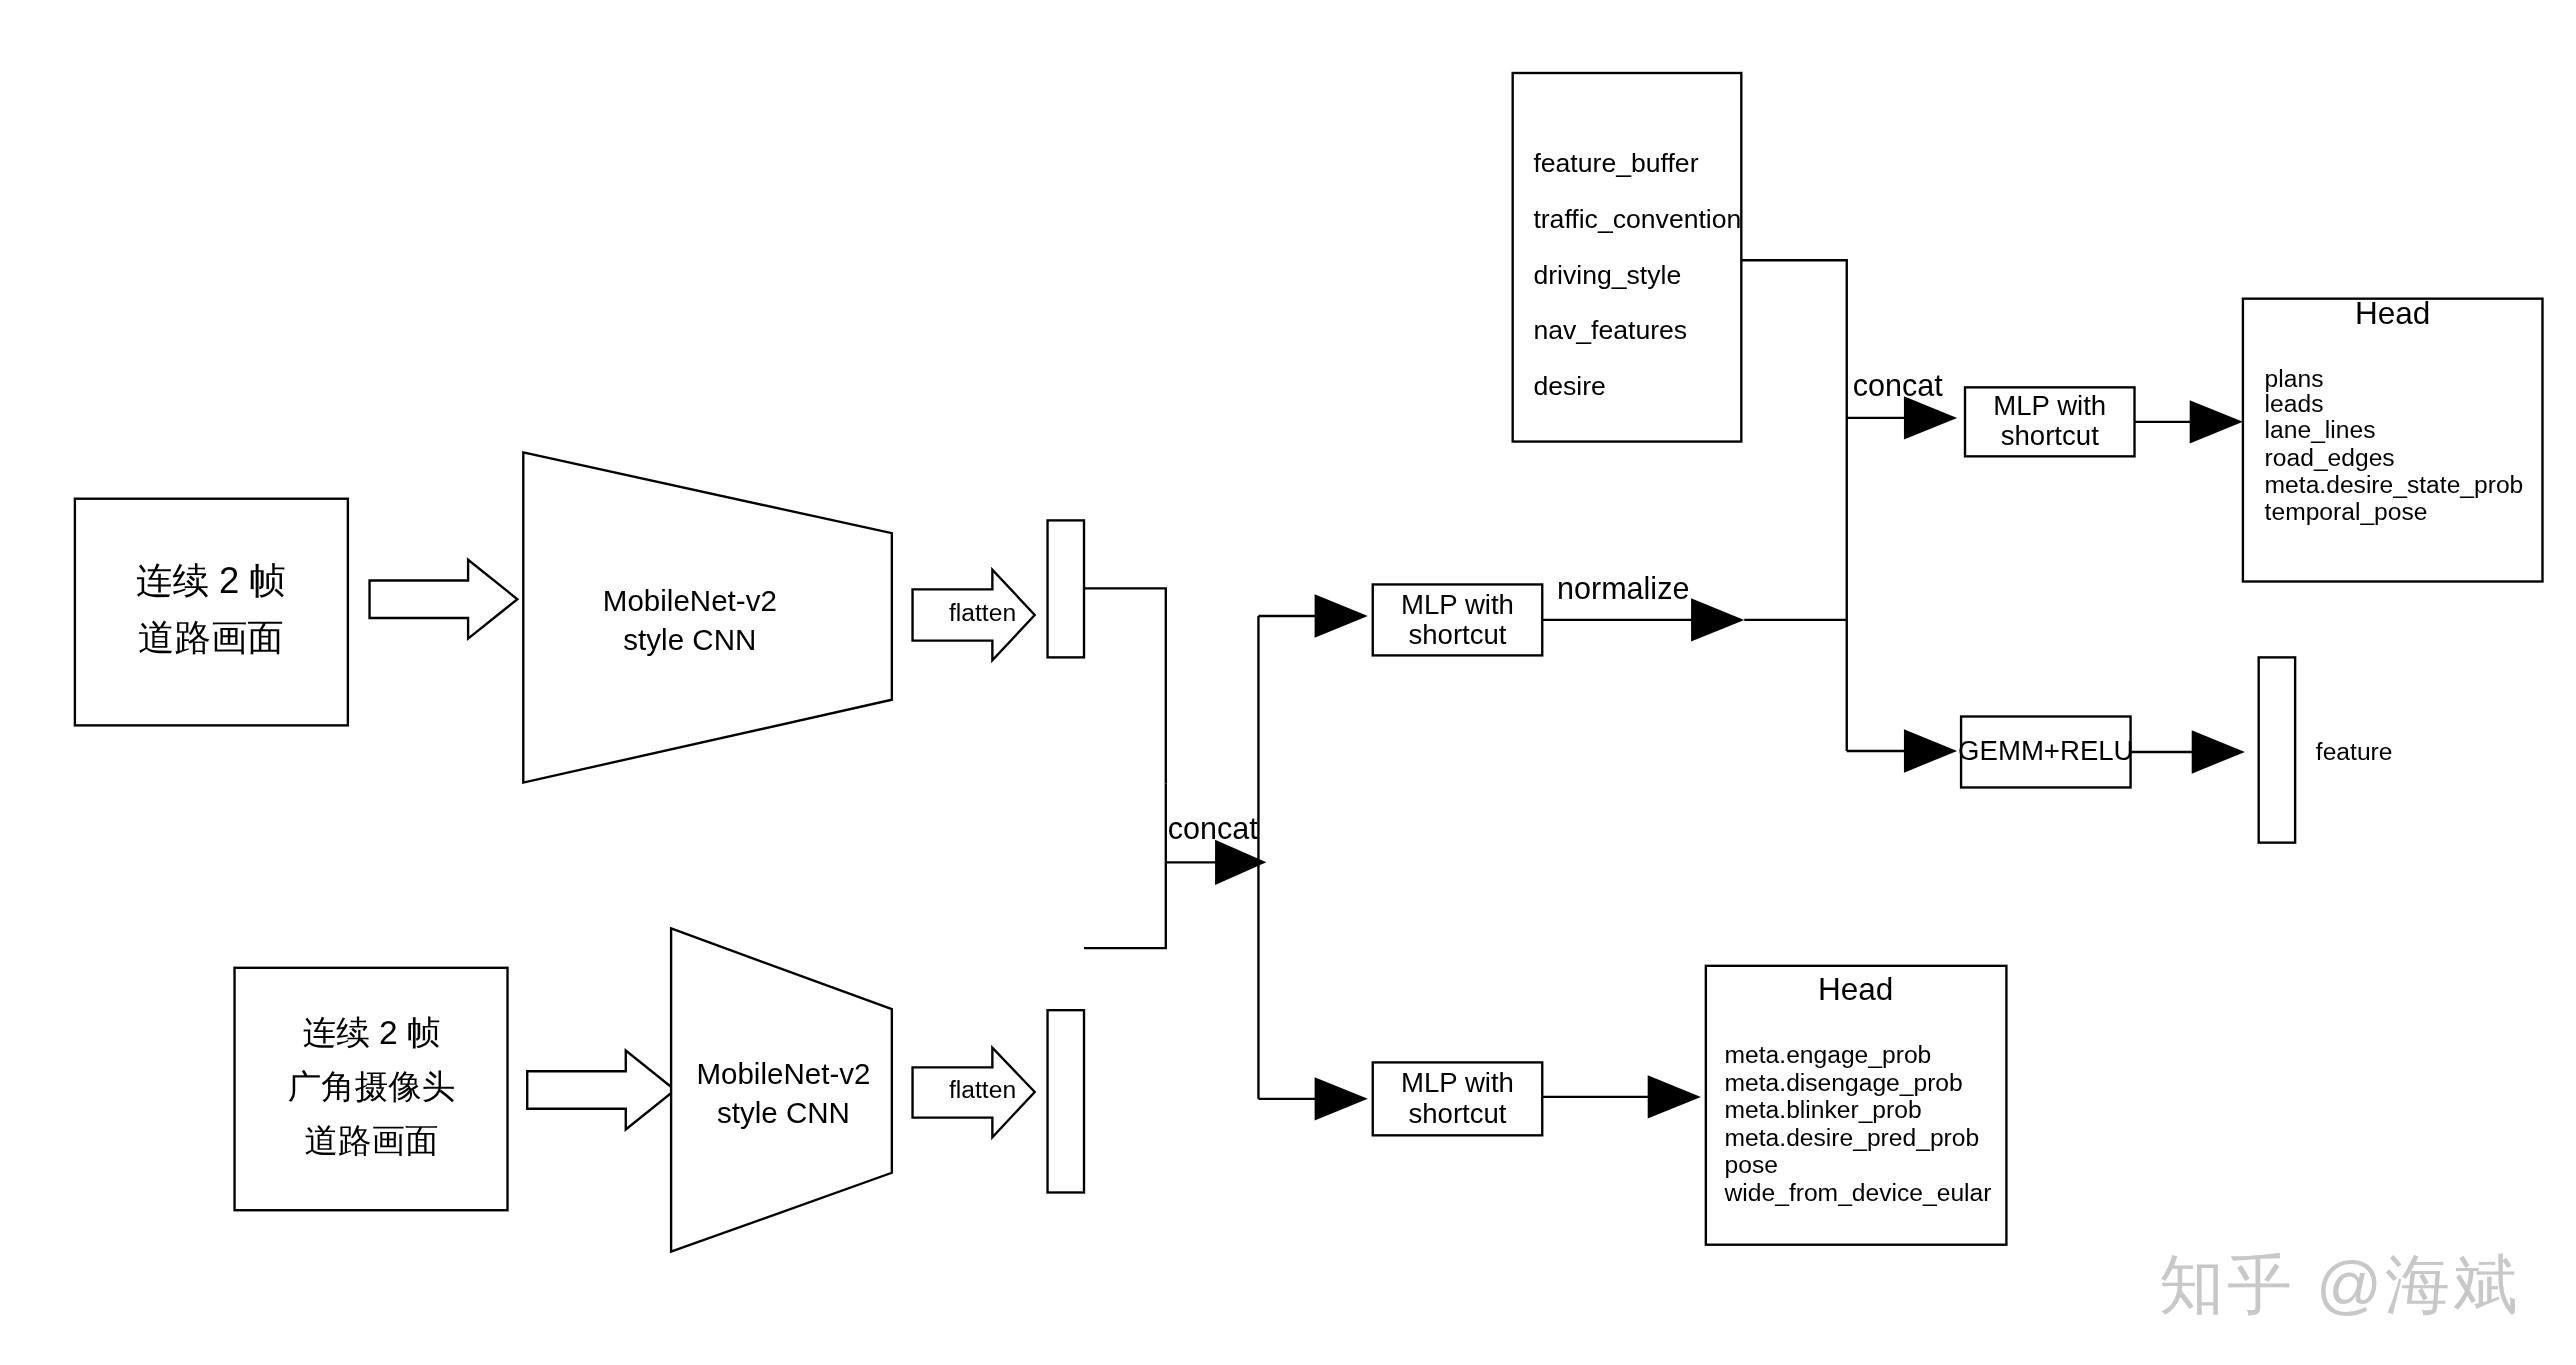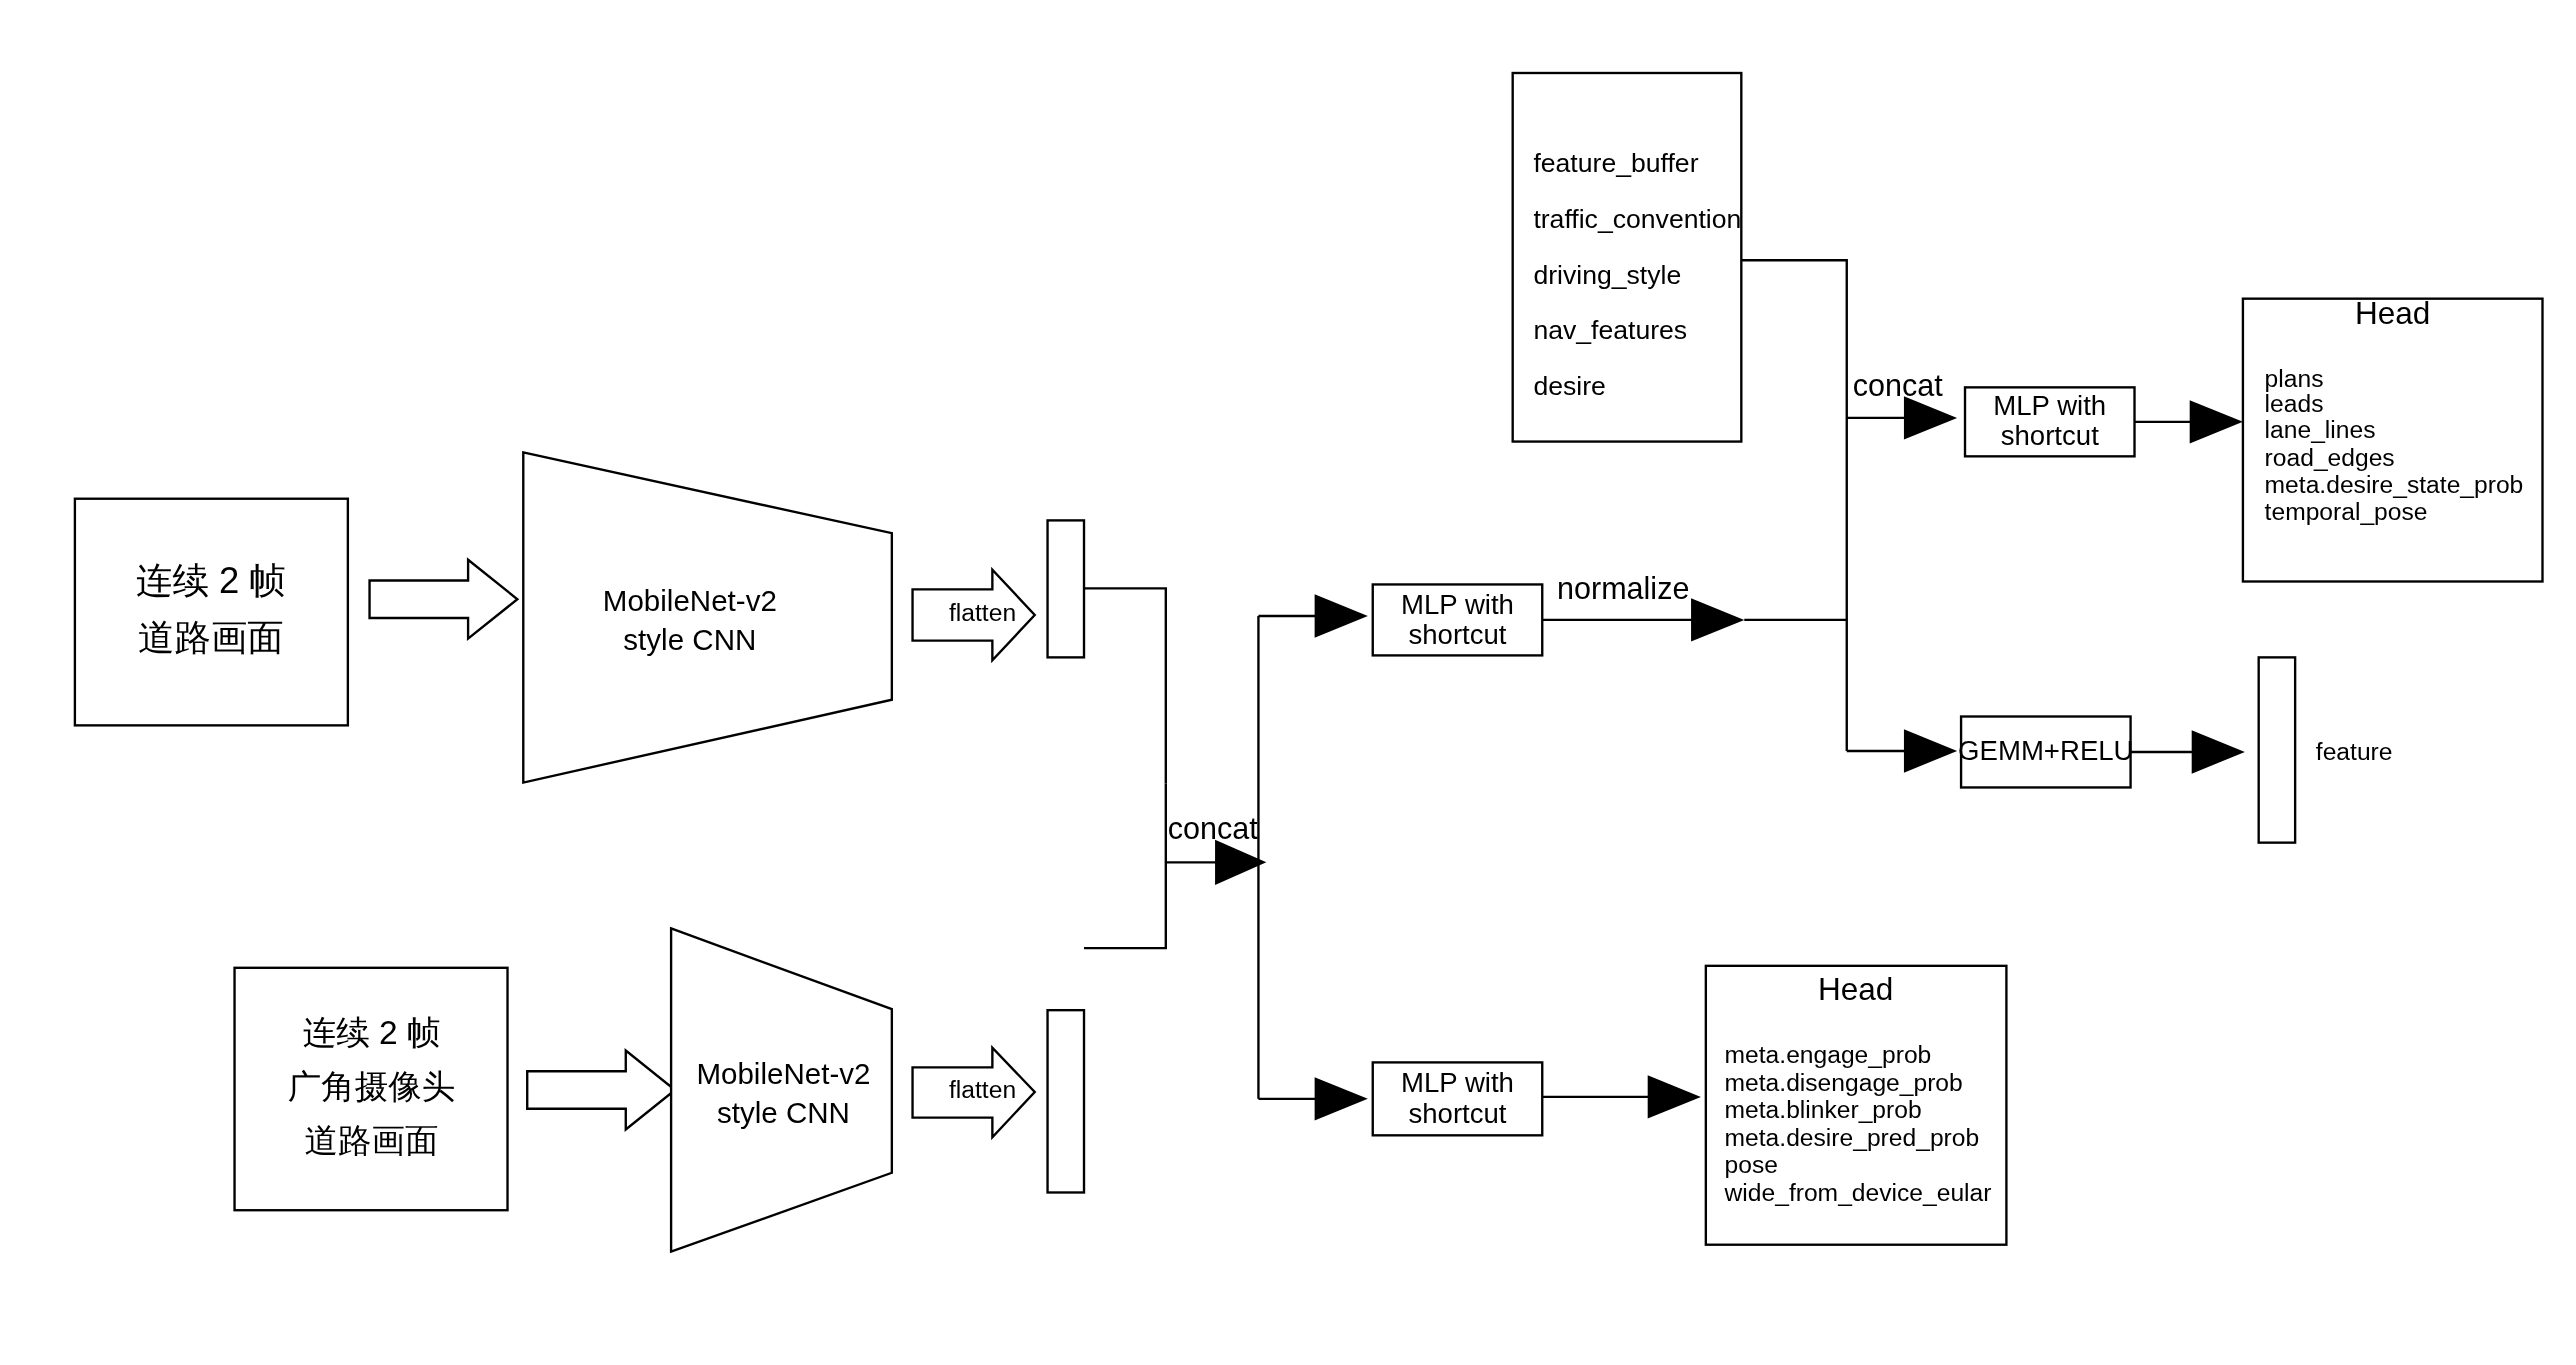--- a/index.html
+++ b/index.html
@@ -253,15 +253,16 @@
       <text class="t-head-item" x="1750" y="1072" text-anchor="start">meta.engage_prob</text>
       <text class="t-head-item" x="1750" y="1100" text-anchor="start">meta.disengage_prob</text>
       <text class="t-head-item" x="1750" y="1128" text-anchor="start">meta.blinker_prob</text>
       <text class="t-head-item" x="1750" y="1156" text-anchor="start">meta.desire_pred_prob</text>
       <text class="t-head-item" x="1750" y="1184" text-anchor="start">pose</text>
       <text class="t-head-item" x="1750" y="1212" text-anchor="start">wide_from_device_eular</text>
     </g>
 
   </svg>
 
+  <div class="watermark">知乎 @海斌</div>
 
 </div>
 
 
 </body></html>

